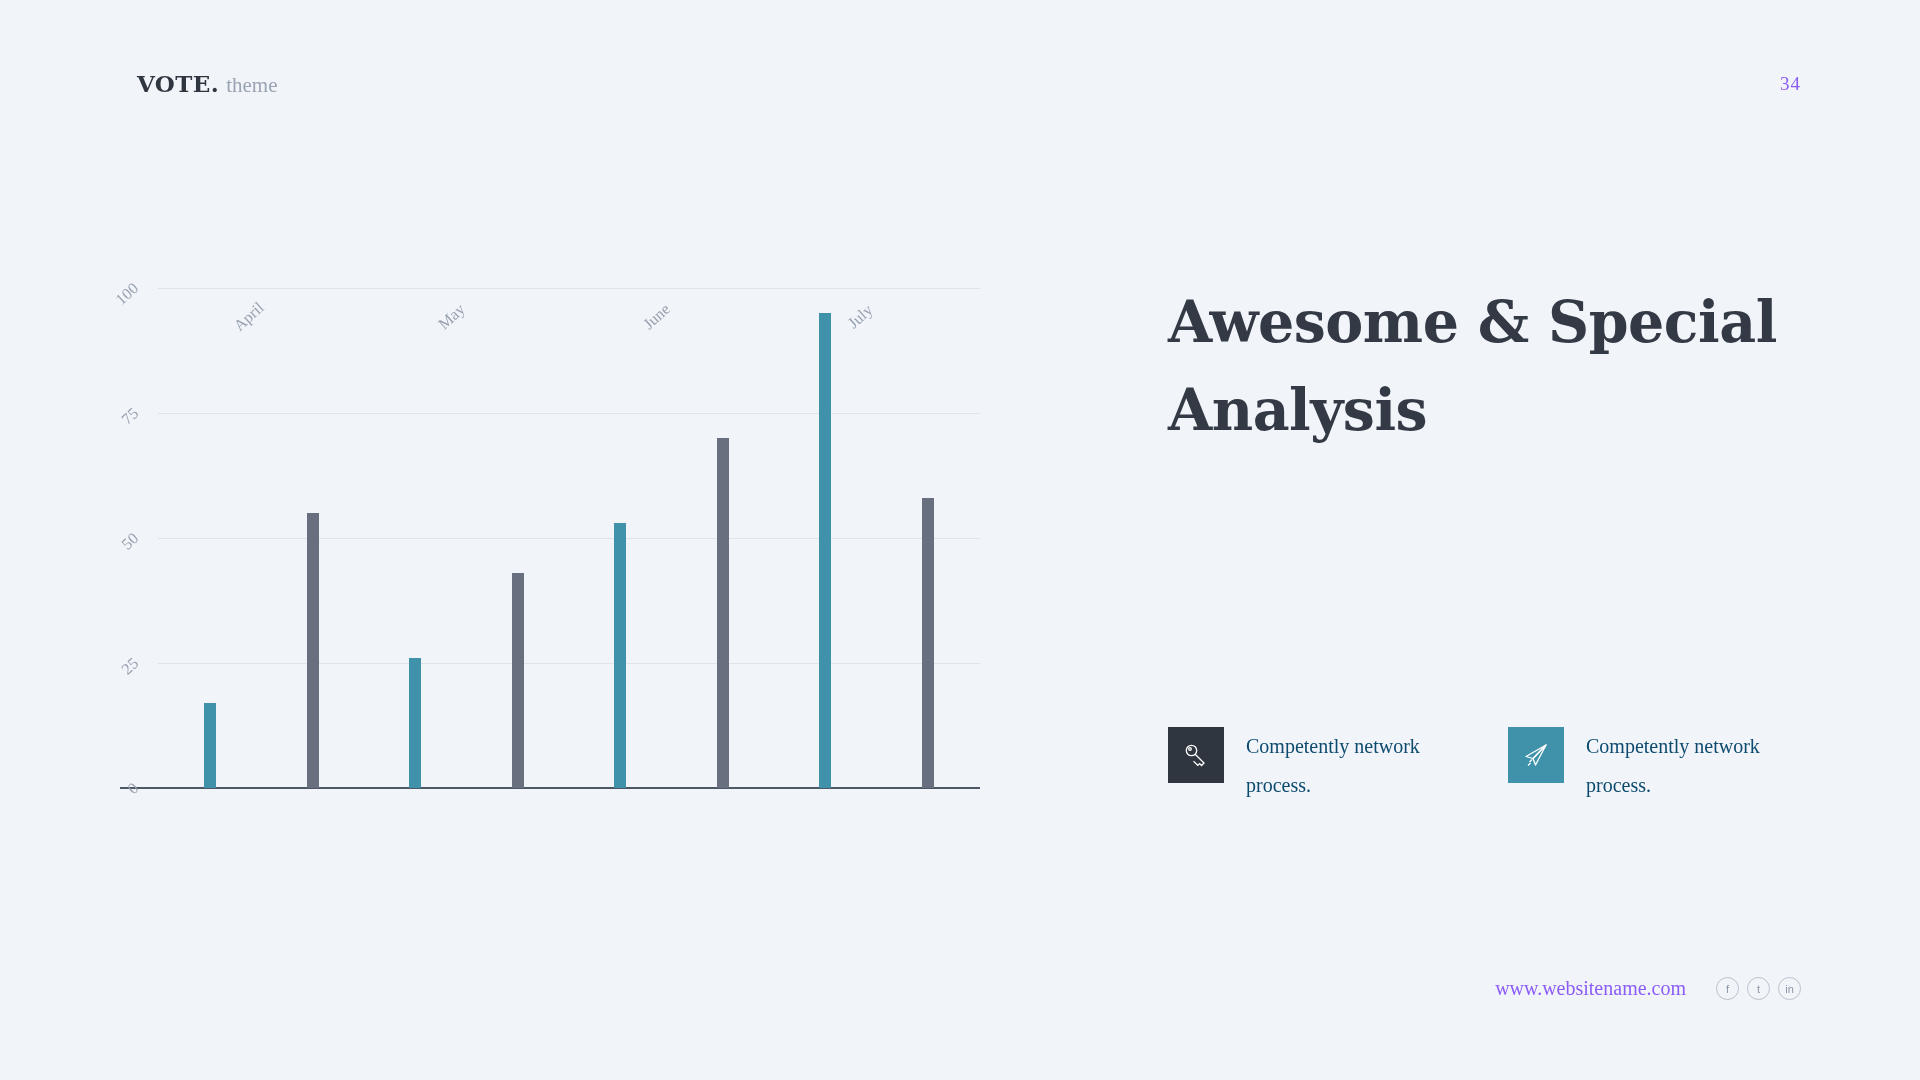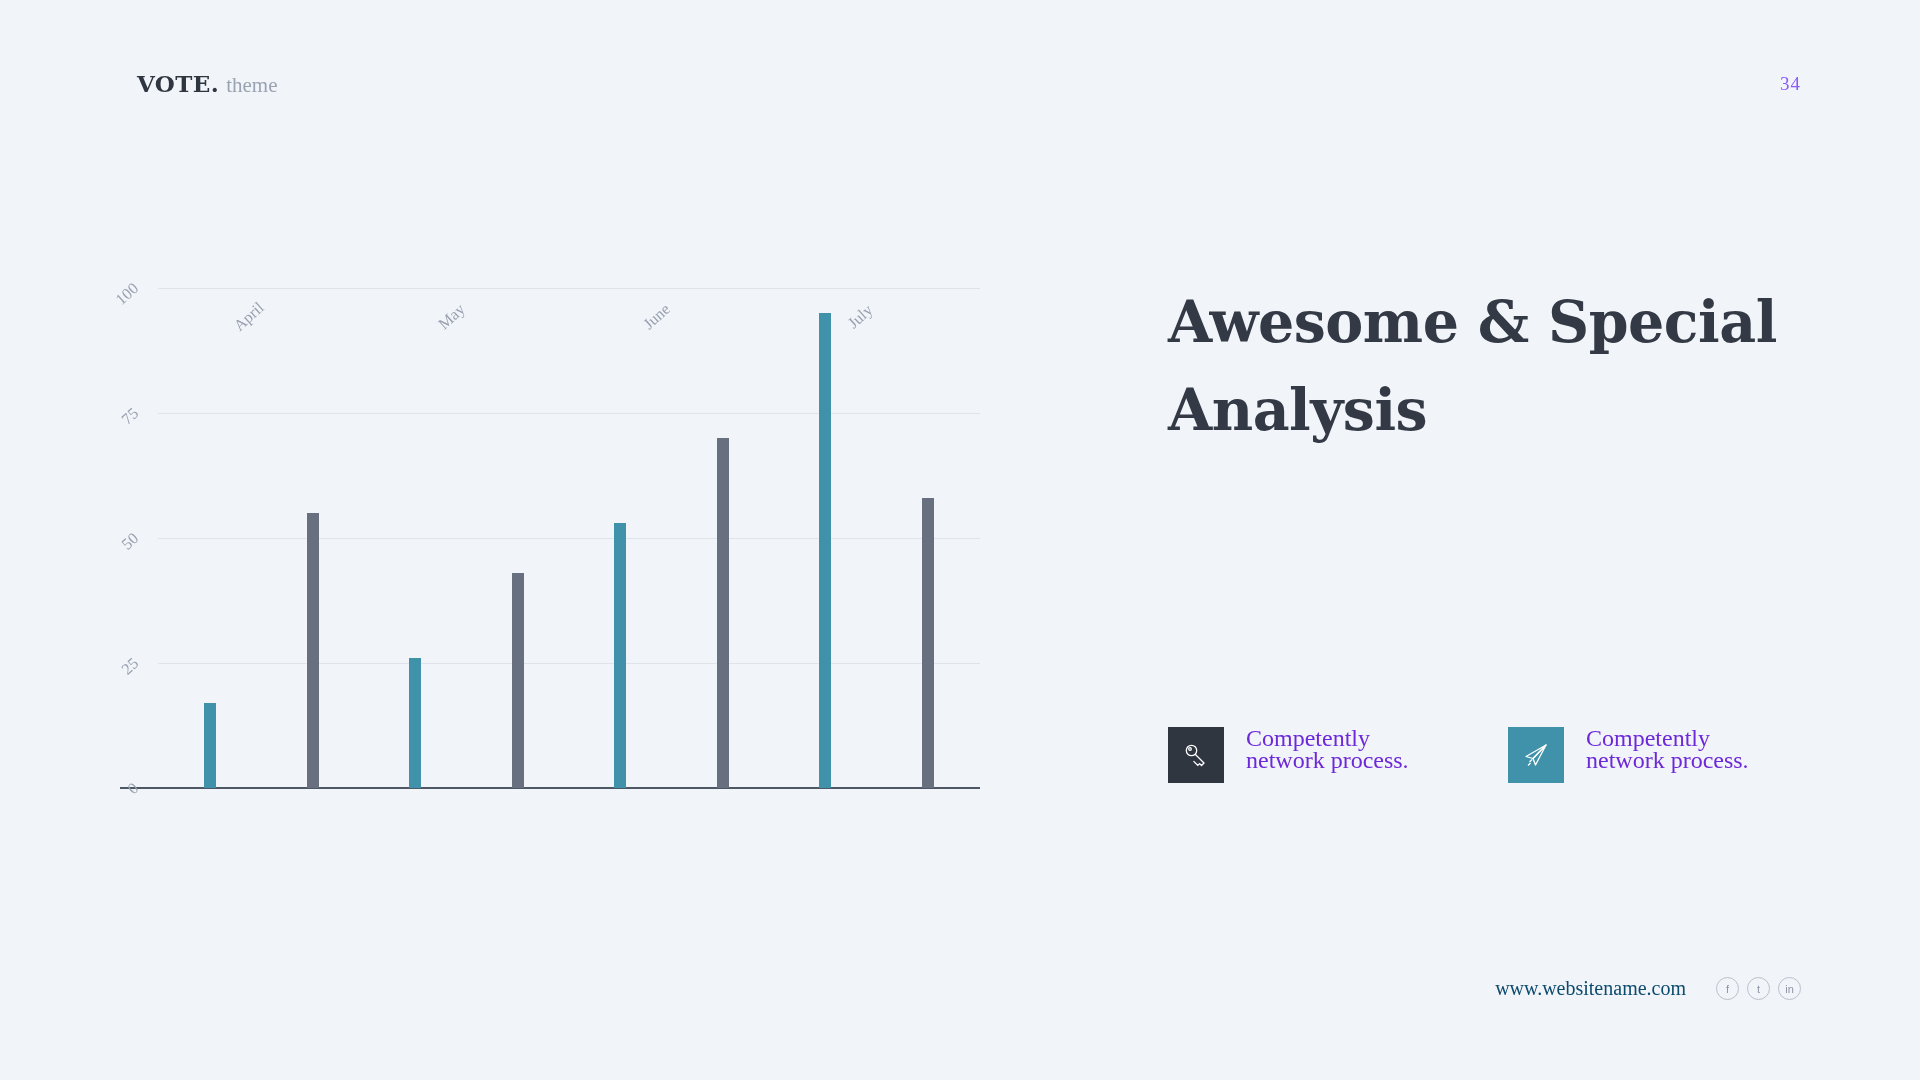--- a/index.html
+++ b/index.html
@@ -88,32 +88,32 @@
   .feature:nth-child(2) { width:300px; }
   .fbox {
     width:56px; height:56px; flex:0 0 56px;
     display:flex; align-items:center; justify-content:center;
   }
   .fbox.dark { background:#2f3640; }
   .fbox.teal { background:#3f92aa; }
   .flabel {
     margin-left:22px;
     font-family:"Liberation Serif", serif;
-    font-size:24px; line-height:22px; color:#6d28d9;
+    font-size:20px; line-height:39px; color:#0c4a6e;
     width:180px;
   }
 
   
   .footer {
     position:absolute; right:119px; bottom:80px;
     display:flex; align-items:center;
   }
   .site-url {
     font-family:"Liberation Serif", serif;
-    font-size:20px; color:#0c4a6e; margin-right:22px;
+    font-size:20px; color:#8b5cf6; margin-right:22px;
   }
   .soc {
     width:23px; height:23px; border-radius:50%;
     border:1px solid #b9c1cd;
     display:flex; align-items:center; justify-content:center;
     margin-left:8px;
     color:#8b95a4;
     font-family:"Liberation Sans", sans-serif;
     font-size:11px;
   }

